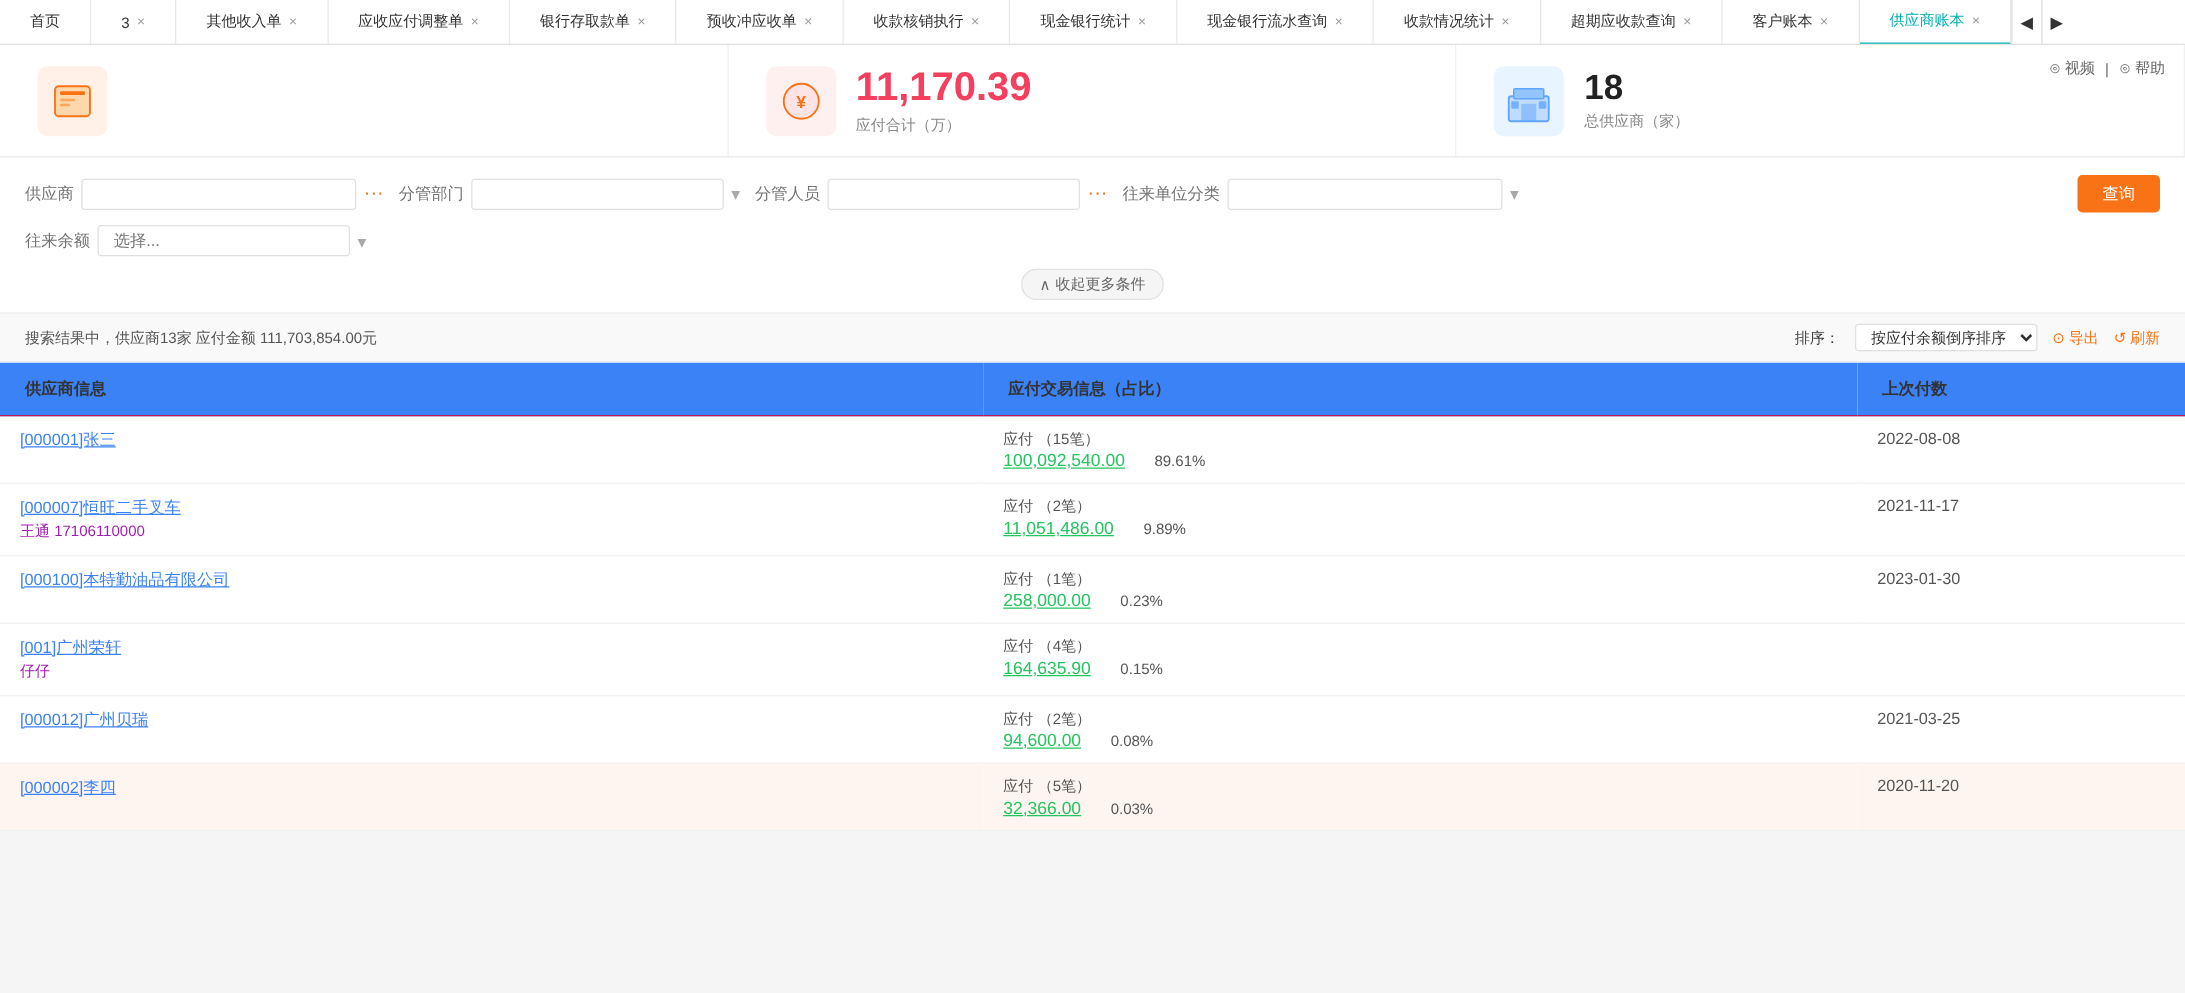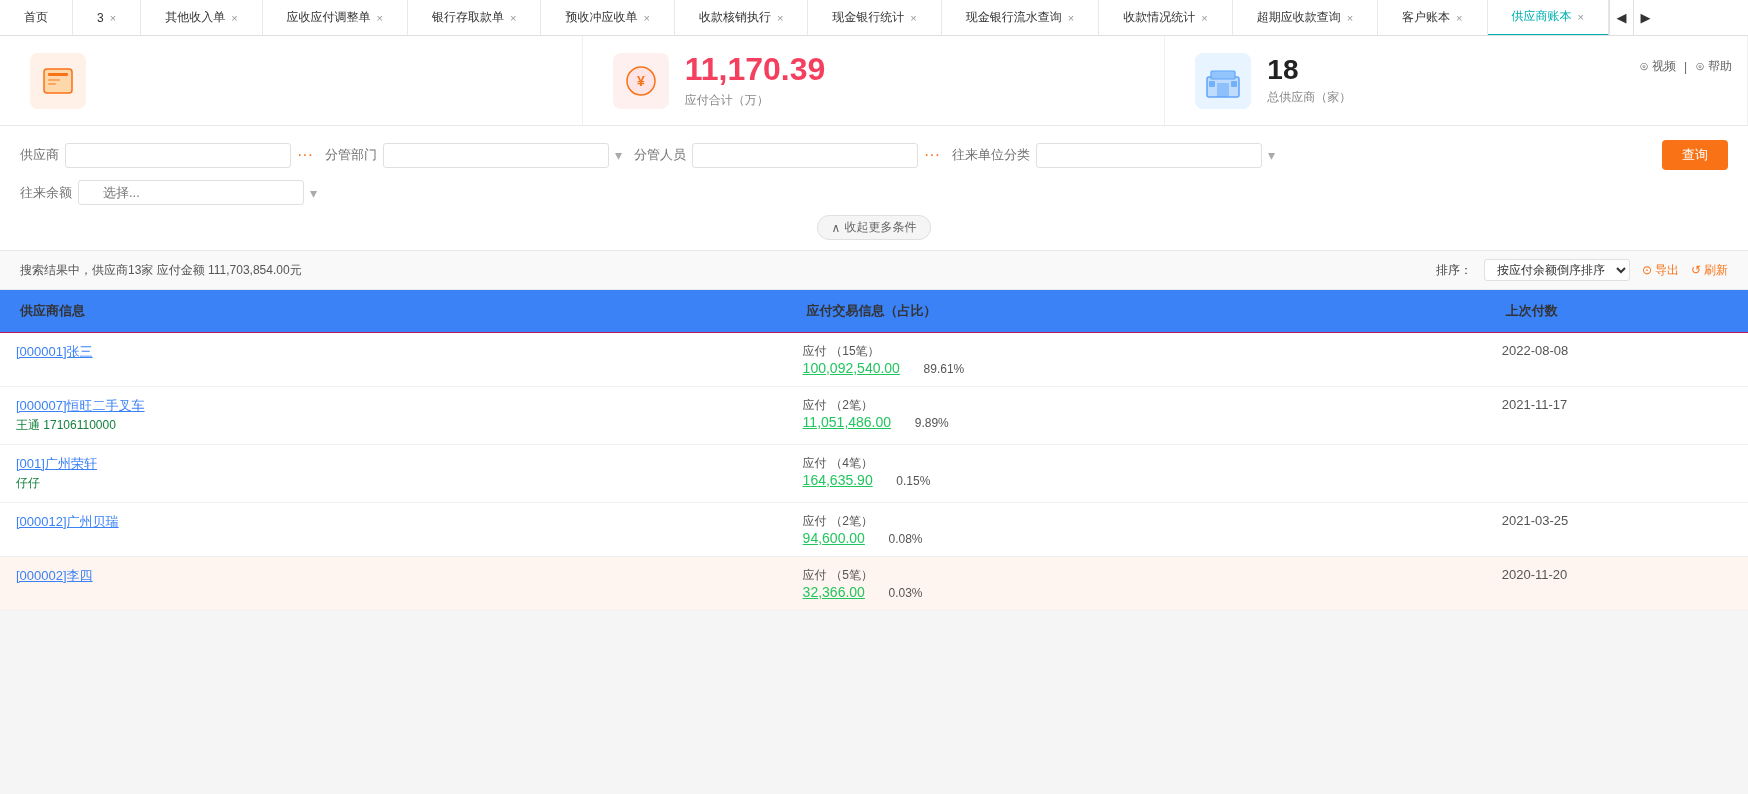--- a/index.html
+++ b/index.html
@@ -35,35 +35,35 @@
       width: 56px; height: 56px; border-radius: 8px; display: flex; align-items: center; justify-content: center;
       margin-right: 16px; font-size: 28px; flex-shrink: 0;
     }
     .summary-icon.orange { background: #fff0e8; color: #f97316; }
     .summary-icon.pink { background: #fff0f0; color: #f97316; }
     .summary-icon.blue { background: #e8f4ff; color: #60a5fa; }
     .summary-text .big-num { font-size: 32px; font-weight: bold; color: #f43f5e; line-height: 1.1; }
     .summary-text .big-num.dark { color: #222; font-size: 28px; }
     .summary-text .sub { color: #888; font-size: 12px; margin-top: 4px; }
     .summary-right-links {
-      position: absolute; right: 16px; top: 22px; display: flex; align-items: center; gap: 8px;
+      position: absolute; right: 16px; top: 10px; display: flex; align-items: center; gap: 8px;
       font-size: 12px; color: #666;
     }
     .summary-right-links span { cursor: pointer; color: #666; }
     .divider-v { color: #ccc; }
 
     
     .filter-area {
       background: #fff; padding: 14px 20px 10px 20px; border-bottom: 1px solid #e8e8e8;
     }
     .filter-row { display: flex; align-items: center; gap: 12px; margin-bottom: 10px; flex-wrap: wrap; }
     .filter-item { display: flex; align-items: center; gap: 6px; }
     .filter-label { font-size: 13px; color: #737373; white-space: nowrap; }
     .filter-input {
-      border: 1px solid #e0e0e0; border-radius: 3px; padding: 4px 24px;
+      border: 1px solid #e0e0e0; border-radius: 3px; padding: 4px 12px;
       font-size: 13px; color: #333; outline: none; background: #fff;
       min-width: 160px; cursor: pointer;
     }
     .filter-input-wide { min-width: 220px; }
     .filter-input-med { min-width: 200px; }
     .filter-dots { color: #f97316; font-size: 16px; cursor: pointer; }
     .filter-arrow { color: #aaa; font-size: 14px; }
     .btn-query {
       background: #f97316; color: #fff; border: none; border-radius: 4px;
       padding: 6px 20px; font-size: 13px; cursor: pointer; margin-left: auto;
@@ -99,21 +99,21 @@
     .data-table { width: 100%; border-collapse: collapse; }
     .data-table thead tr { background: #3b82f6; border-bottom: 1px solid #be185d; }
     .data-table thead th {
       padding: 12px 20px; text-align: left; font-size: 13px; font-weight: 600; color: #333;
       white-space: nowrap;
     }
     .data-table tbody tr { border-bottom: 1px solid #f0f0f0; }
     .data-table tbody tr.highlight { background: #fff5f0; }
     .data-table tbody td { padding: 10px 16px; font-size: 13px; vertical-align: top; }
     .supplier-link { color: #3b82f6; text-decoration: underline; cursor: pointer; }
-    .sub-info { color: #15803d; font-size: 12px; margin-top: 2px; }
+    .sub-info { color: #a21caf; font-size: 12px; margin-top: 2px; }
     .amount-green { color: #22c55e; font-size: 14px; font-weight: 500; text-decoration: underline; cursor: pointer; }
     .tx-label { color: #555; font-size: 12px; }
     .tx-count { color: #555; font-size: 12px; }
     .pct { color: #555; font-size: 12px; margin-left: 20px; }
     .date-text { color: #555; font-size: 13px; }
 
     
     ::-webkit-scrollbar { width: 6px; height: 6px; }
     ::-webkit-scrollbar-track { background: #f0f0f0; }
     ::-webkit-scrollbar-thumb { background: #ccc; border-radius: 3px; }
@@ -316,20 +316,35 @@
           <span class="tx-count">（2笔）</span>
           <br>
           <span class="amount-green">11,051,486.00</span>
           <span class="pct">9.89%</span>
         </td>
         <td>
           <span class="date-text">2021-11-17</span>
         </td>
       </tr>
 
+      <tr class="">
+        <td>
+          <a class="supplier-link">[000100]本特勤油品有限公司</a>
+        </td>
+        <td>
+          <span class="tx-label">应付</span>
+          <span class="tx-count">（1笔）</span>
+          <br>
+          <span class="amount-green">258,000.00</span>
+          <span class="pct">0.23%</span>
+        </td>
+        <td>
+          <span class="date-text">2023-01-30</span>
+        </td>
+      </tr>
 
       <tr class="">
         <td>
           <a class="supplier-link">[001]广州荣轩</a>
           <div class="sub-info">仔仔</div>
         </td>
         <td>
           <span class="tx-label">应付</span>
           <span class="tx-count">（4笔）</span>
           <br>

